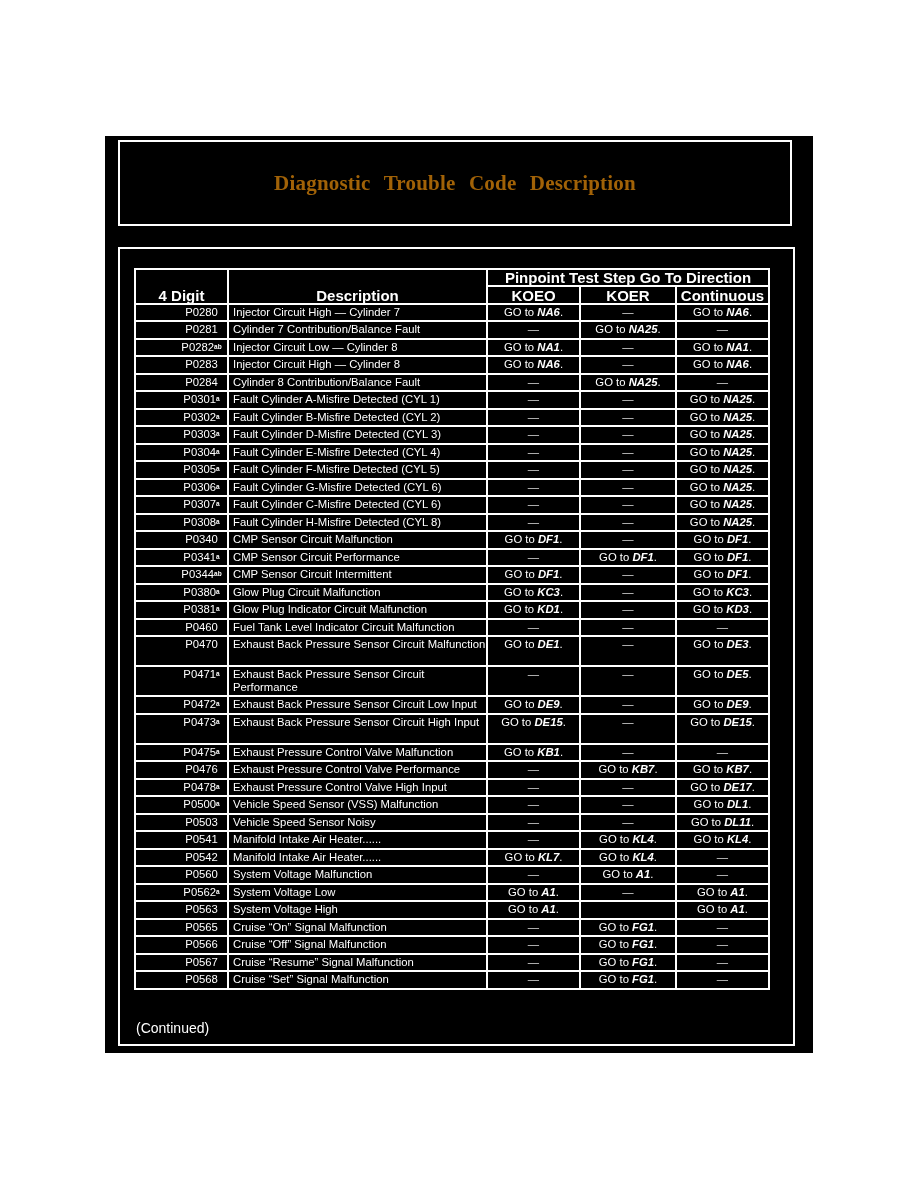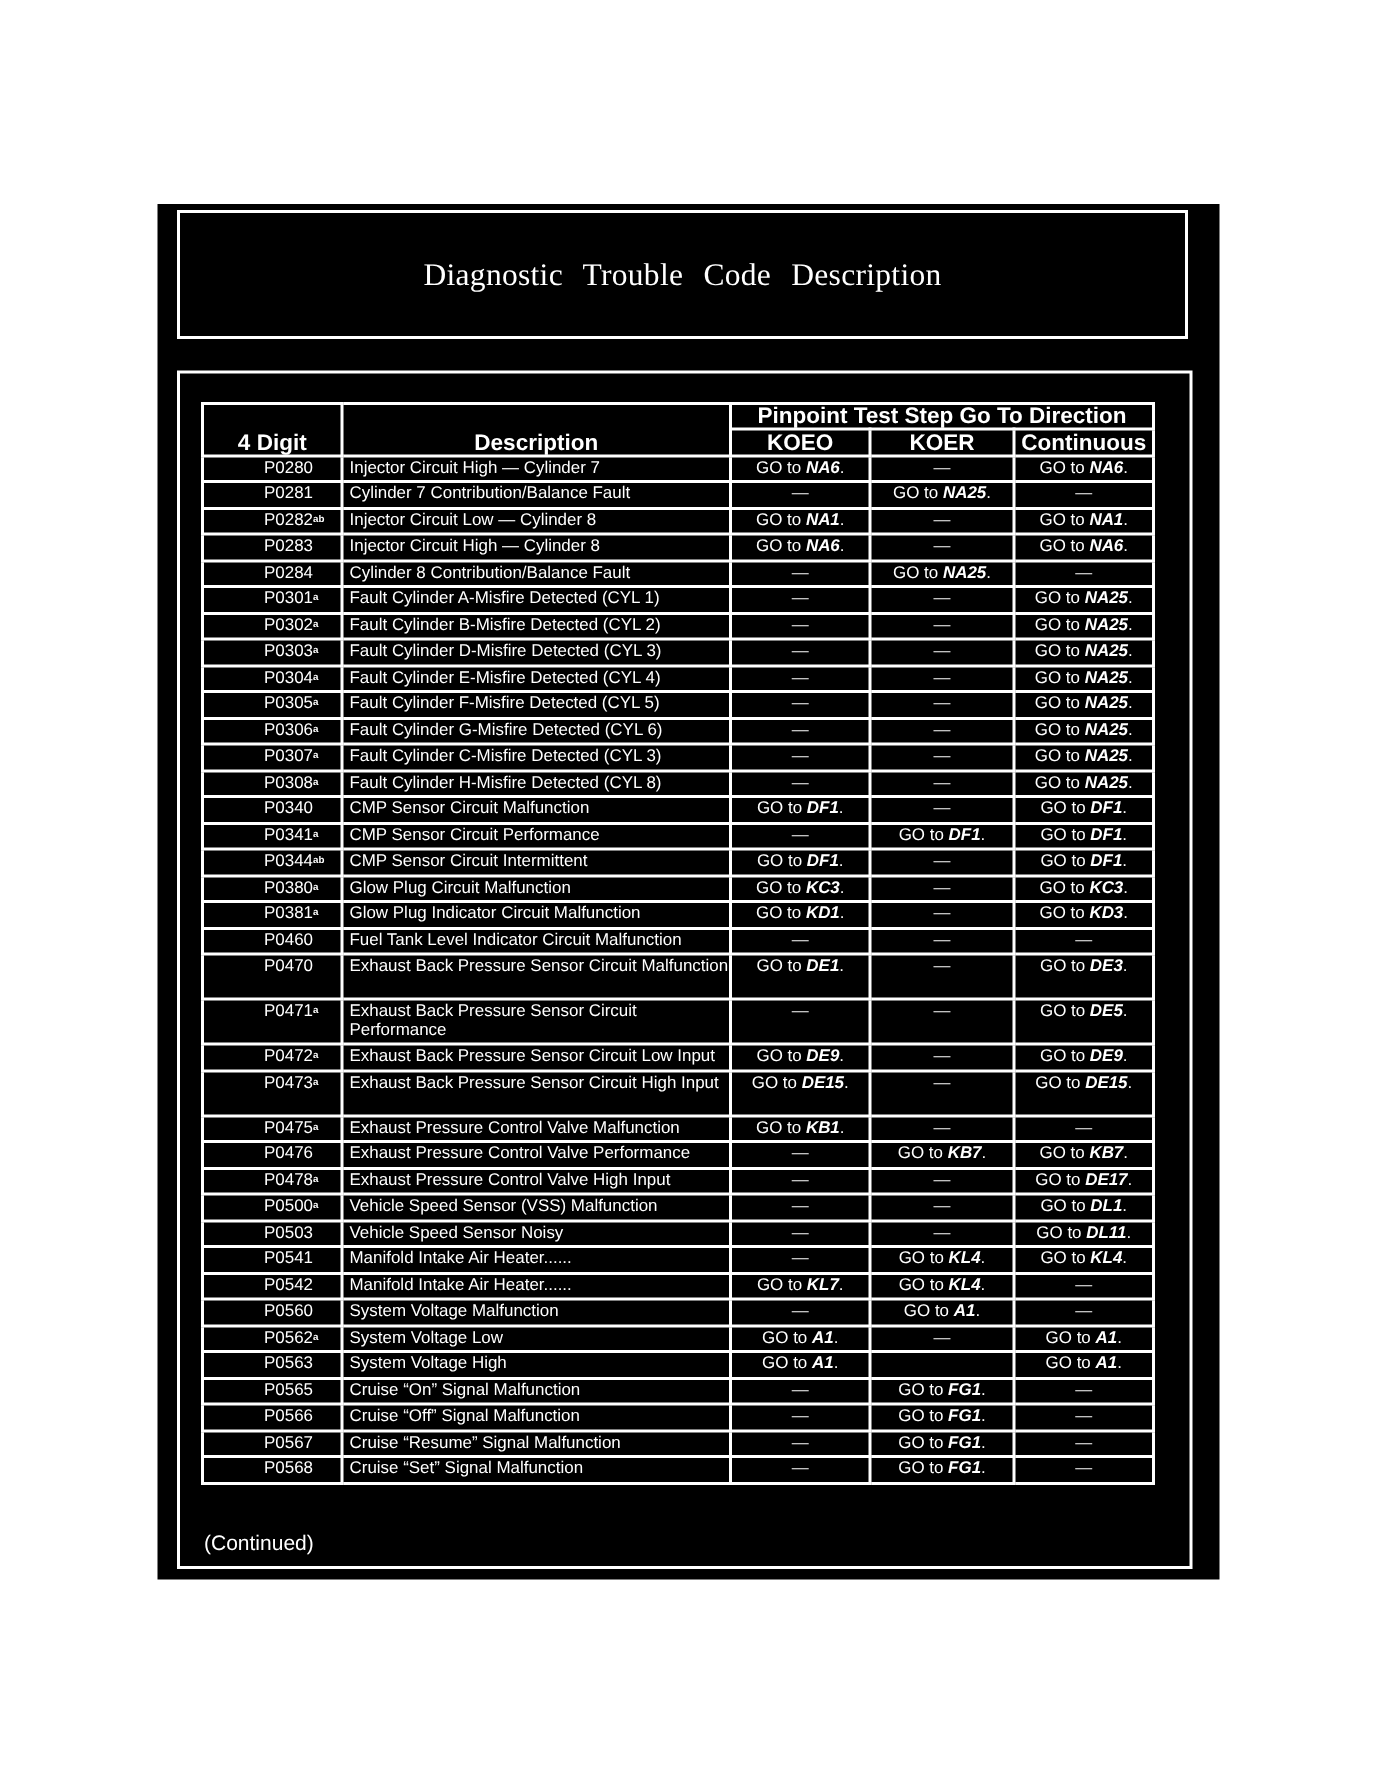--- a/index.html
+++ b/index.html
@@ -1,25 +1,25 @@
 <!DOCTYPE html>
 <html><head>
 <meta charset="utf-8">
 <style>
   html, body { margin: 0; padding: 0; background: #ffffff; }
   body { width: 918px; height: 1188px; position: relative; overflow: hidden; font-family: "Liberation Sans", sans-serif; }
   .panel { position: absolute; left: 105px; top: 136px; width: 708px; height: 917px; background: #000; }
   .title-box { position: absolute; left: 13px; top: 4px; width: 674px; height: 86px; border: 2px solid #fff; box-sizing: border-box; display: flex; align-items: center; justify-content: center; }
-  .title { color: #ffffff; font-family: "Liberation Serif", serif; font-weight: normal; font-size: 21px; word-spacing: 8px; letter-spacing: 0.2px; }
+  .title { color: #a16207; font-family: "Liberation Serif", serif; font-weight: bold; font-size: 21px; word-spacing: 8px; letter-spacing: 0.2px; }
   .frame-box { position: absolute; left: 13px; top: 111px; width: 677px; height: 799px; border: 2px solid #fff; box-sizing: border-box; }
   table.dtc { position: absolute; left: 29px; top: 132px; width: 634px; border-collapse: collapse; table-layout: fixed; color: #fff; font-size: 11.3px; }
   table.dtc td, table.dtc th { border: 2px solid #fff; padding: 0; line-height: 13px; height: 14.5px; }
   table.dtc th { font-weight: bold; font-size: 15px; text-align: center; vertical-align: bottom; padding-bottom: 1px; }
   table.dtc th.group { vertical-align: middle; height: 14px; }
-  table.dtc td.code { vertical-align: top; padding-top: 1px; padding-left: 40px; }
+  table.dtc td.code { text-align: center; vertical-align: top; padding-top: 1px; padding-left: 40px; }
   table.dtc td.desc { text-align: left; padding-left: 4px; vertical-align: top; padding-top: 1px; }
   table.dtc td.step { text-align: center; vertical-align: top; padding-top: 1px; }
   table.dtc tr.tall td { height: 27px; }
   .sup { font-size: 6.5px; vertical-align: top; position: relative; top: -1px; font-weight: bold; }
   .go-prefix { font-weight: normal; }
   .go-target { font-weight: bold; font-style: italic; }
   .dash { color: #ddd; }
   .continued { position: absolute; left: 31px; top: 884px; color: #fff; font-size: 14px; }
 </style>
 </head>
@@ -124,21 +124,21 @@
         </tr>
         <tr>
           <td class="code"><span>P0306</span><span class="sup">a</span></td>
           <td class="desc">Fault Cylinder G-Misfire Detected (CYL 6)</td>
           <td class="step"><span class="dash">—</span></td>
           <td class="step"><span class="dash">—</span></td>
           <td class="step"><span class="go-prefix">GO to </span><span class="go-target">NA25</span><span class="go-prefix">.</span></td>
         </tr>
         <tr>
           <td class="code"><span>P0307</span><span class="sup">a</span></td>
-          <td class="desc">Fault Cylinder C-Misfire Detected (CYL 3)</td>
+          <td class="desc">Fault Cylinder C-Misfire Detected (CYL 6)</td>
           <td class="step"><span class="dash">—</span></td>
           <td class="step"><span class="dash">—</span></td>
           <td class="step"><span class="go-prefix">GO to </span><span class="go-target">NA25</span><span class="go-prefix">.</span></td>
         </tr>
         <tr>
           <td class="code"><span>P0308</span><span class="sup">a</span></td>
           <td class="desc">Fault Cylinder H-Misfire Detected (CYL 8)</td>
           <td class="step"><span class="dash">—</span></td>
           <td class="step"><span class="dash">—</span></td>
           <td class="step"><span class="go-prefix">GO to </span><span class="go-target">NA25</span><span class="go-prefix">.</span></td>

